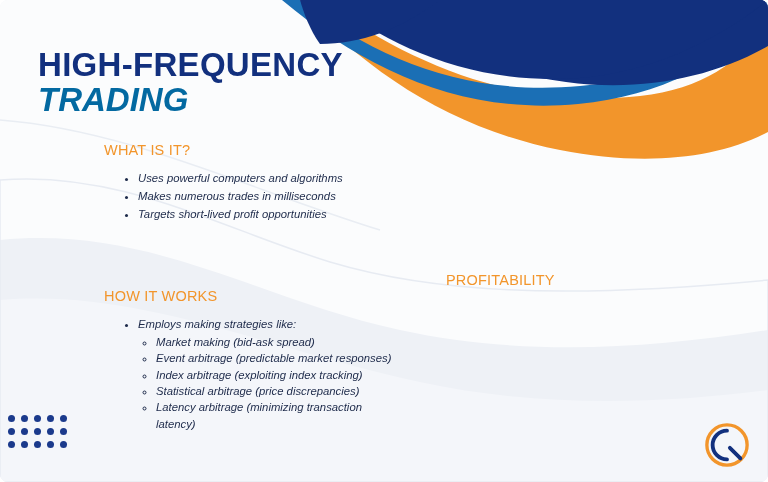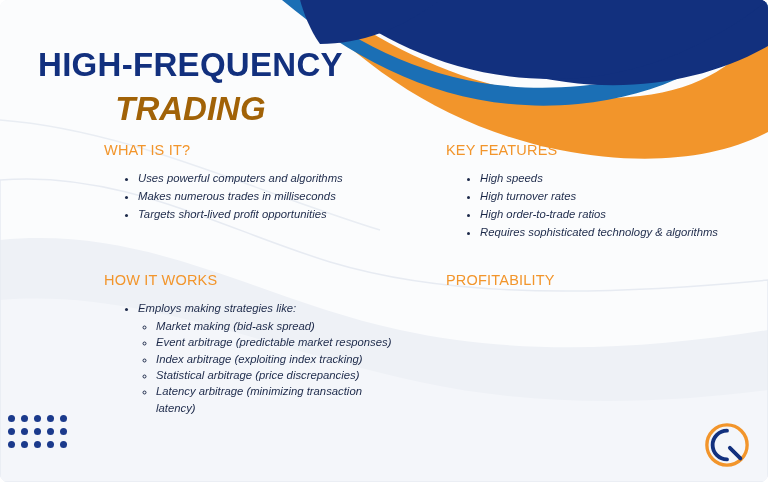--- a/index.html
+++ b/index.html
@@ -69,33 +69,32 @@
     font-weight: bold;
     color: #12307e;
     letter-spacing: 0.3px;
     line-height: 1.05;
     margin: 0;
   }
   .title-line2 {
     font-size: 33px;
     font-weight: bold;
     font-style: italic;
-    color: #a16207;
+    color: #0369a1;
     line-height: 1.05;
-    margin: 9px;
-    text-align: center;
+    margin: 0;
   }
 
   
   .col {
     position: absolute;
   }
   .col-left-top   { left: 104px; top: 142px; width: 300px; }
   .col-right-top  { left: 446px; top: 142px; width: 300px; }
-  .col-left-bot   { left: 104px; top: 272px; width: 310px; }
+  .col-left-bot   { left: 104px; top: 288px; width: 310px; }
   .col-right-bot  { left: 446px; top: 272px; width: 300px; }
 
   .sec-title {
     font-size: 14.5px;
     font-weight: normal;
     color: #f2952b;
     margin: 0 0 10px 0;
     letter-spacing: 0.2px;
   }
 
@@ -160,29 +159,20 @@
 
   <div class="col col-left-top">
     <div class="sec-title">WHAT IS IT?</div>
     <ul class="bullets">
       <li>Uses powerful computers and algorithms</li>
       <li>Makes numerous trades in milliseconds</li>
       <li>Targets short-lived profit opportunities</li>
     </ul>
   </div>
 
-  <div class="col col-right-top">
-    <div class="sec-title">KEY FEATURES</div>
-    <ul class="bullets">
-      <li>High speeds</li>
-      <li>High turnover rates</li>
-      <li>High order-to-trade ratios</li>
-      <li>Requires sophisticated technology &amp; algorithms</li>
-    </ul>
-  </div>
 
   <div class="col col-left-bot">
     <div class="sec-title">HOW IT WORKS</div>
     <ul class="bullets">
       <li>Employs making strategies like:</li>
       <ul class="sub">
         <li>Market making (bid-ask spread)</li>
         <li>Event arbitrage (predictable market responses)</li>
         <li>Index arbitrage (exploiting index tracking)</li>
         <li>Statistical arbitrage (price discrepancies)</li>

